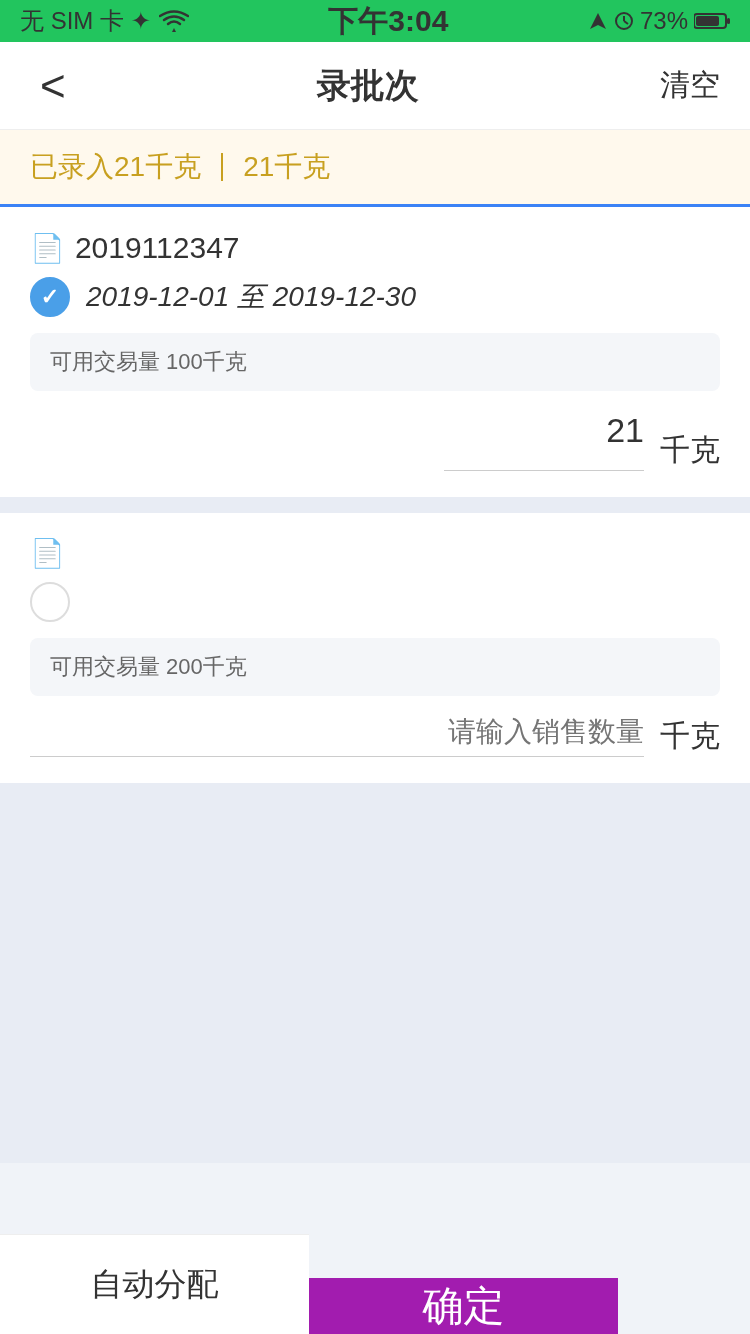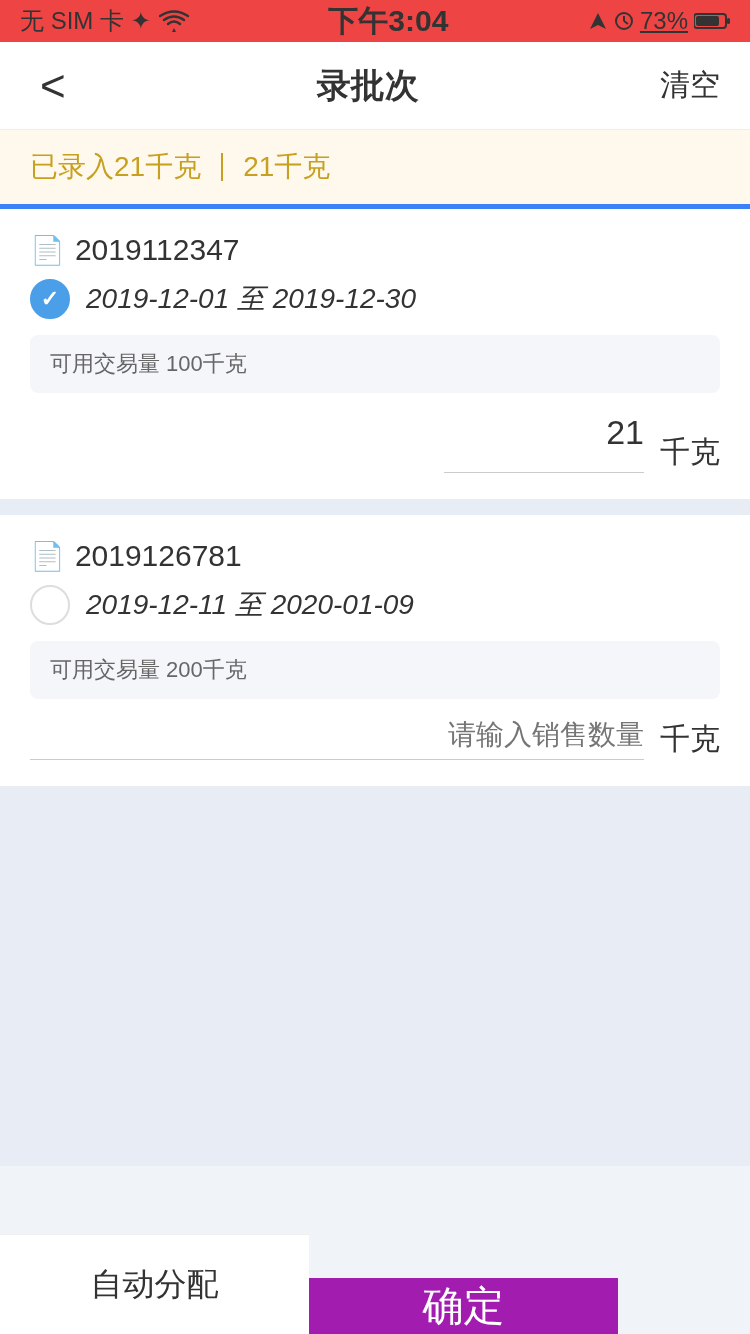--- a/index.html
+++ b/index.html
@@ -10,30 +10,30 @@
       font-family: -apple-system, "PingFang SC", "Helvetica Neue", sans-serif;
       background: #f0f3f8;
       font-size: 28px;
       color: #333;
     }
 
     
     .status-bar {
       width: 750px;
       height: 42px;
-      background: #ef4444;
+      background: #22c55e;
       display: flex;
       align-items: center;
       justify-content: space-between;
       padding: 0 20px;
       font-size: 24px;
     }
     .status-bar-left { display: flex; align-items: center; gap: 8px; }
     .status-bar-center { font-size: 30px; font-weight: 600; }
-    .status-bar-right { display: flex; align-items: center; gap: 6px; font-size: 24px; text-decoration: underline; }
+    .status-bar-right { display: flex; align-items: center; gap: 6px; font-size: 24px; }
 
     
     .nav-bar {
       width: 750px;
       height: 88px;
       background: #fff;
       display: flex;
       align-items: center;
       justify-content: space-between;
       padding: 0 30px;
@@ -56,21 +56,21 @@
       cursor: pointer;
     }
 
     
     .info-banner {
       background: #fff9ed;
       padding: 18px 30px;
       display: flex;
       align-items: center;
       gap: 20px;
-      border-bottom: 5px solid #3b82f6;
+      border-bottom: 3px solid #3b82f6;
     }
     .info-banner-text {
       color: #c8a020;
       font-size: 28px;
     }
     .info-banner-divider {
       width: 2px;
       height: 28px;
       background: #c8a020;
     }
@@ -268,25 +268,23 @@
     </div>
   </div>
   <span class="quantity-unit">千克</span>
 </div>
 
 <div class="section-divider"></div>
 
 <div class="batch-card">
   <div class="batch-card-header">
     <span class="batch-icon">📄</span>
-    <span class="batch-id">2019126781</span>
   </div>
   <div class="batch-date-row">
     <div class="radio-circle"></div>
-    <span class="batch-date">2019-12-11 至 2020-01-09</span>
   </div>
   <div class="batch-available">可用交易量 200千克</div>
 </div>
 
 <div style="background:#fff; padding: 20px 30px 26px 30px; display:flex; align-items:flex-end; justify-content:flex-end; gap:16px;">
   <div style="display:flex; flex-direction:column; align-items:flex-end; flex:1;">
     <div style="display:flex; align-items:center; gap:0; border-bottom:1px solid #ccc; padding-bottom:8px; width:100%; justify-content:flex-end;">
       <input type="text" class="input-field" style="font-size: 28px; color: rgb(187, 187, 187); text-align: right; border: none; background: transparent; outline: none; width: 100%;" placeholder="请输入销售数量">
     </div>
   </div>

